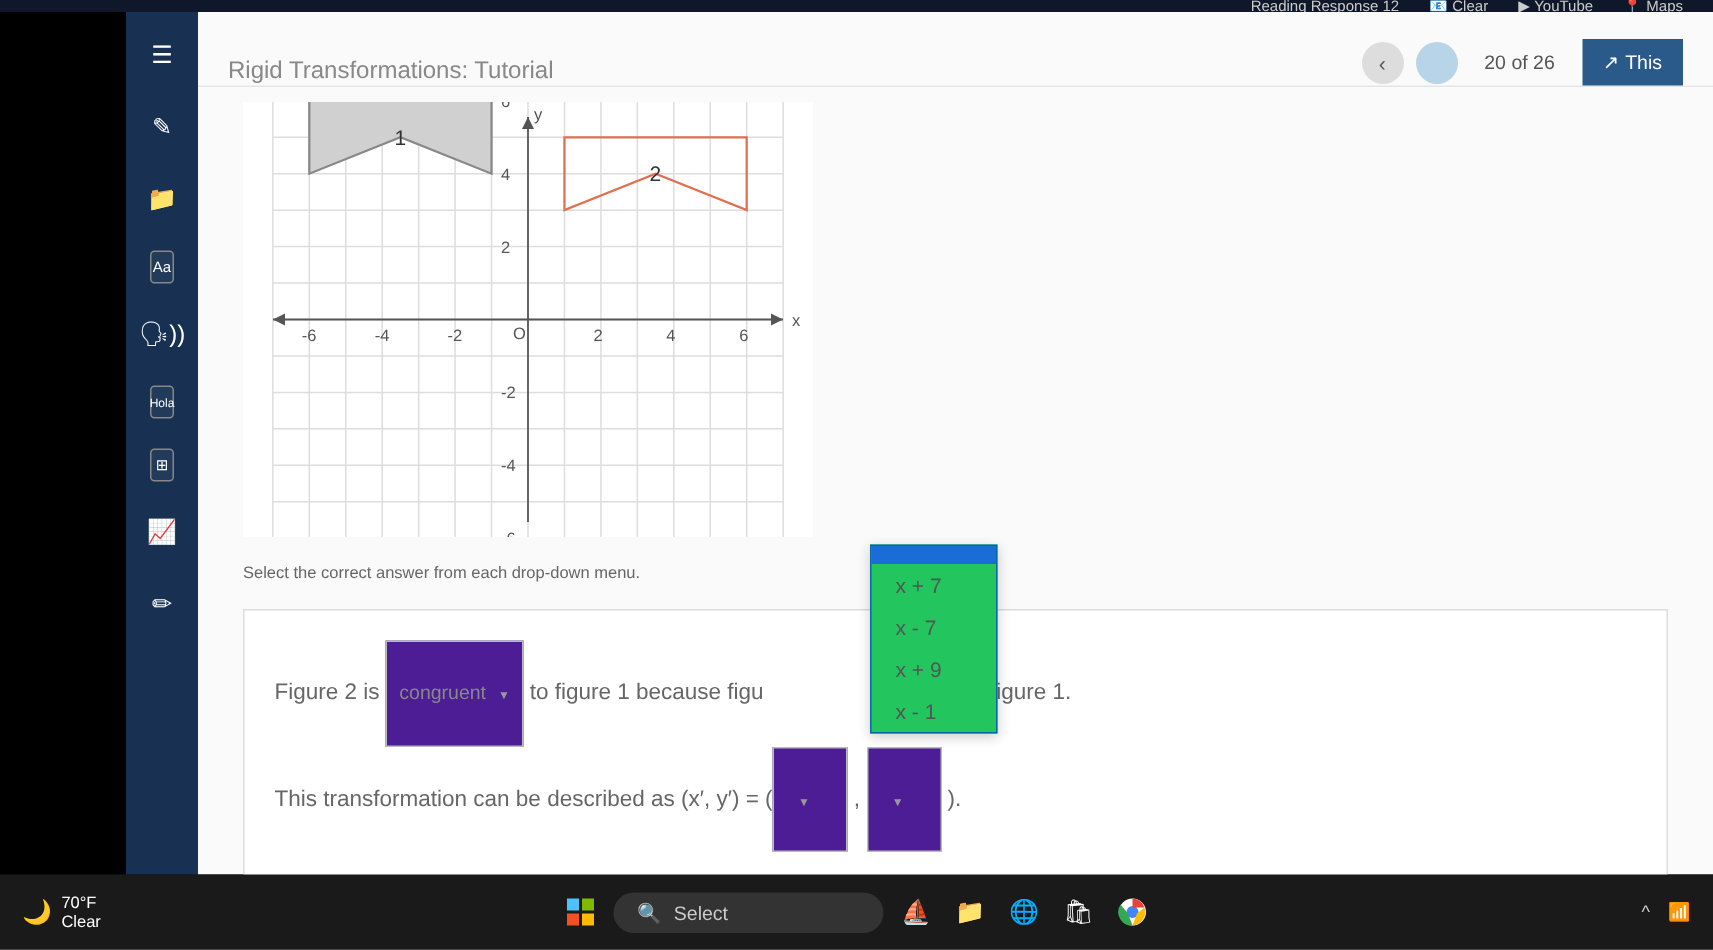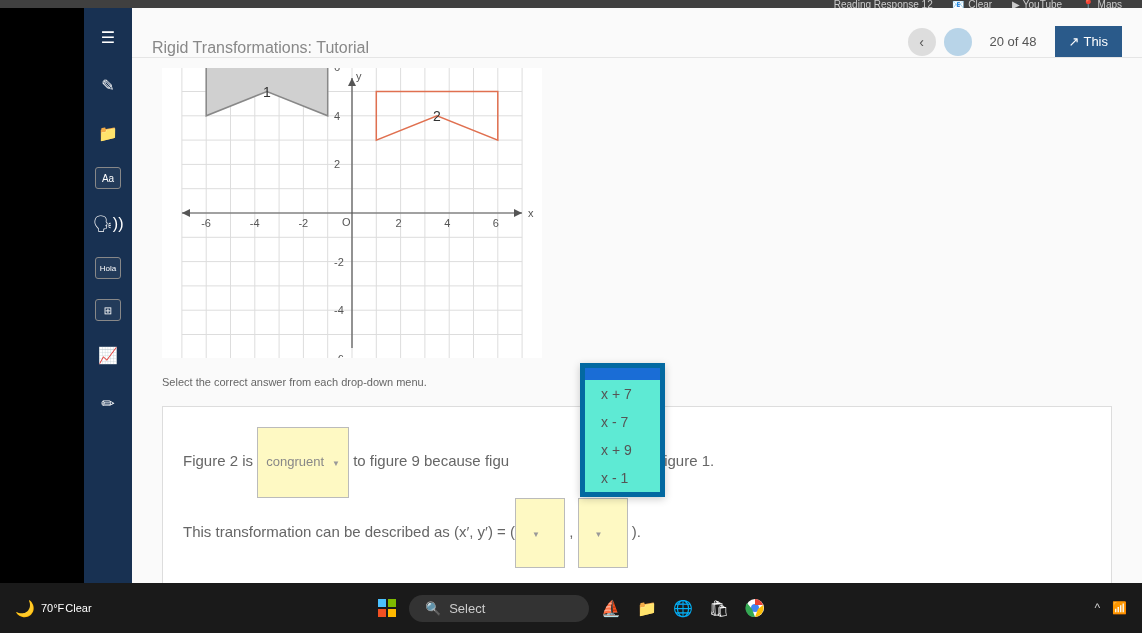--- a/index.html
+++ b/index.html
@@ -1,51 +1,51 @@
 <!DOCTYPE html>
 <html><head>
 <meta charset="utf-8">
 <style>
 * { margin: 0; padding: 0; box-sizing: border-box; font-family: Arial, sans-serif; }
 body { background: #000; width: 1142px; height: 633px; position: relative; overflow: hidden; }
 
-.browser-top { position: absolute; top: 0; left: 0; right: 0; height: 8px; background: #404040; display: flex; justify-content: flex-end; align-items: center; padding-right: 20px; gap: 20px; font-size: 10px; color: #ccc; }
+.browser-top { position: absolute; top: 0; left: 0; right: 0; height: 8px; background: #0f172a; display: flex; justify-content: flex-end; align-items: center; padding-right: 20px; gap: 20px; font-size: 10px; color: #ccc; }
 .browser-top span { display: flex; align-items: center; gap: 3px; }
 
 .left-rail { position: absolute; top: 8px; left: 84px; width: 48px; bottom: 50px; background: #183152; display: flex; flex-direction: column; align-items: center; padding-top: 15px; gap: 20px; z-index: 10; }
 .rail-icon { width: 28px; height: 28px; display: flex; align-items: center; justify-content: center; color: #fff; font-size: 16px; cursor: pointer; border-radius: 4px; }
-.rail-icon.boxed { border: 1px solid #888; width: 26px; height: 22px; font-size: 10px; border-radius: 3px; background: rgba(255,255,255,0.05); text-align: center; }
+.rail-icon.boxed { border: 1px solid #888; width: 16px; height: 22px; font-size: 10px; border-radius: 3px; background: rgba(255,255,255,0.05); text-align: center; }
 
 .content { position: absolute; top: 8px; left: 132px; right: 0; bottom: 50px; background: #fafafa; }
 
 .header { height: 50px; display: flex; align-items: flex-end; padding: 0 20px; border-bottom: 1px solid #e5e5e5; }
 .header-title { color: #888; font-size: 16px; flex: 1; }
 .header-right { display: flex; align-items: center; gap: 8px; }
 .circle-btn { width: 28px; height: 28px; border-radius: 50%; background: #ddd; display: flex; align-items: center; justify-content: center; font-size: 14px; color: #555; cursor: pointer; }
 .circle-btn.blue { background: #b8d4e8; }
 .page-counter { color: #555; font-size: 13px; padding: 0 10px; }
 .save-btn { background: #2a5a8a; color: #fff; padding: 8px 14px; font-size: 13px; cursor: pointer; display: flex; align-items: center; gap: 4px; }
 
 .work-area { padding: 10px 30px; }
 
 .graph { width: 380px; height: 290px; background: #fff; position: relative; margin-bottom: 15px; }
 .graph svg { width: 100%; height: 100%; }
 
 .instruction { color: #666; font-size: 11px; margin: 18px 0; }
 
 .answer-box { border: 1px solid #ddd; padding: 20px; background: #fff; color: #666; font-size: 15px; line-height: 2.2; }
-.dropdown { display: inline-block; border: 1px solid #bbb; padding: 20px 8px; font-size: 13px; color: #888; background: #fef9c3; position: relative; cursor: pointer; min-width: 60px; }
+.dropdown { display: inline-block; border: 1px solid #bbb; padding: 20px 8px; font-size: 13px; color: #888; background: #4c1d95; position: relative; cursor: pointer; min-width: 60px; }
 .dropdown::after { content: "▼"; font-size: 8px; margin-left: 8px; color: #999; }
 
-.popup { position: absolute; background: #5eead4; border: 5px solid #0369a1; box-shadow: 0 2px 8px rgba(0,0,0,0.2); z-index: 100; }
+.popup { position: absolute; background: #22c55e; border: 1px solid #0369a1; box-shadow: 0 2px 8px rgba(0,0,0,0.2); z-index: 100; }
 .popup-header { height: 12px; background: #1a6dd6; }
 .popup-item { padding: 6px 16px; font-size: 14px; color: #555; cursor: pointer; }
 
 .taskbar { position: absolute; bottom: 0; left: 0; right: 0; height: 50px; background: #1a1a1a; display: flex; align-items: center; padding: 0 15px; color: #fff; }
-.weather { display: flex; flex-direction: row; font-size: 11px; gap: 1px; text-align: right; }
+.weather { display: flex; flex-direction: column; font-size: 11px; gap: 1px; }
 .weather-icon { color: #f5c518; margin-right: 6px; }
 .task-center { position: absolute; left: 50%; transform: translateX(-50%); display: flex; align-items: center; gap: 8px; }
 .search-box { background: #333; border-radius: 20px; padding: 6px 16px; display: flex; align-items: center; gap: 8px; color: #ccc; font-size: 13px; width: 180px; }
 .task-icon { width: 28px; height: 28px; display: flex; align-items: center; justify-content: center; font-size: 16px; cursor: pointer; border-radius: 4px; }
 .win-icon { display: grid; grid-template-columns: 1fr 1fr; grid-template-rows: 1fr 1fr; gap: 2px; width: 18px; height: 18px; }
 .win-icon span { background: #4cc2ff; }
 .win-icon span:nth-child(1){background:#4cc2ff;} .win-icon span:nth-child(2){background:#7fba00;} .win-icon span:nth-child(3){background:#f25022;} .win-icon span:nth-child(4){background:#ffb900;}
 .tray { position: absolute; right: 15px; display: flex; align-items: center; gap: 12px; font-size: 12px; color: #ccc; }
 </style>
 </head>
@@ -70,21 +70,21 @@
   <div class="rail-icon">✏</div>
 </div>
 
 <div class="content">
   <div class="header">
     <div class="header-title">Rigid Transformations: Tutorial</div>
     <div class="header-right">
       <div class="circle-btn">‹</div>
       <div class="circle-btn blue"></div>
       <div class="page-counter">
-        <span>20</span> <span>of</span> <span>48</span>
+        <span>20</span> <span>of</span> <span>26</span>
       </div>
       <div class="save-btn">↗ <span>This</span></div>
     </div>
   </div>
 
   <div class="work-area">
     <div class="graph">
       <svg viewBox="0 0 380 290">
         <g id="grid">
             <line x1="19.900000000000006" x2="19.900000000000006" y1="315.1" y2="-25.099999999999994" stroke="#ddd"></line>
@@ -148,21 +148,21 @@
           </g>
       </svg>
     </div>
 
     <div class="instruction">Select the correct answer from each drop-down menu.</div>
 
     <div class="answer-box">
       <div>
         <span>Figure 2 is</span>
         <span class="dropdown">congruent</span>
-        <span>to figure 9 because figu</span>
+        <span>to figure 1 because figu</span>
         <span style="display:inline-block;width:70px"></span>
         <span>nslation of figure 1.</span>
       </div>
       <div>
         <span>This transformation can be described as (x′, y′)  =  (</span><span class="dropdown" style="min-width:50px"></span>
         <span>,</span>
         <span class="dropdown" style="min-width:50px"></span>
         <span>).</span>
       </div>
     </div>

